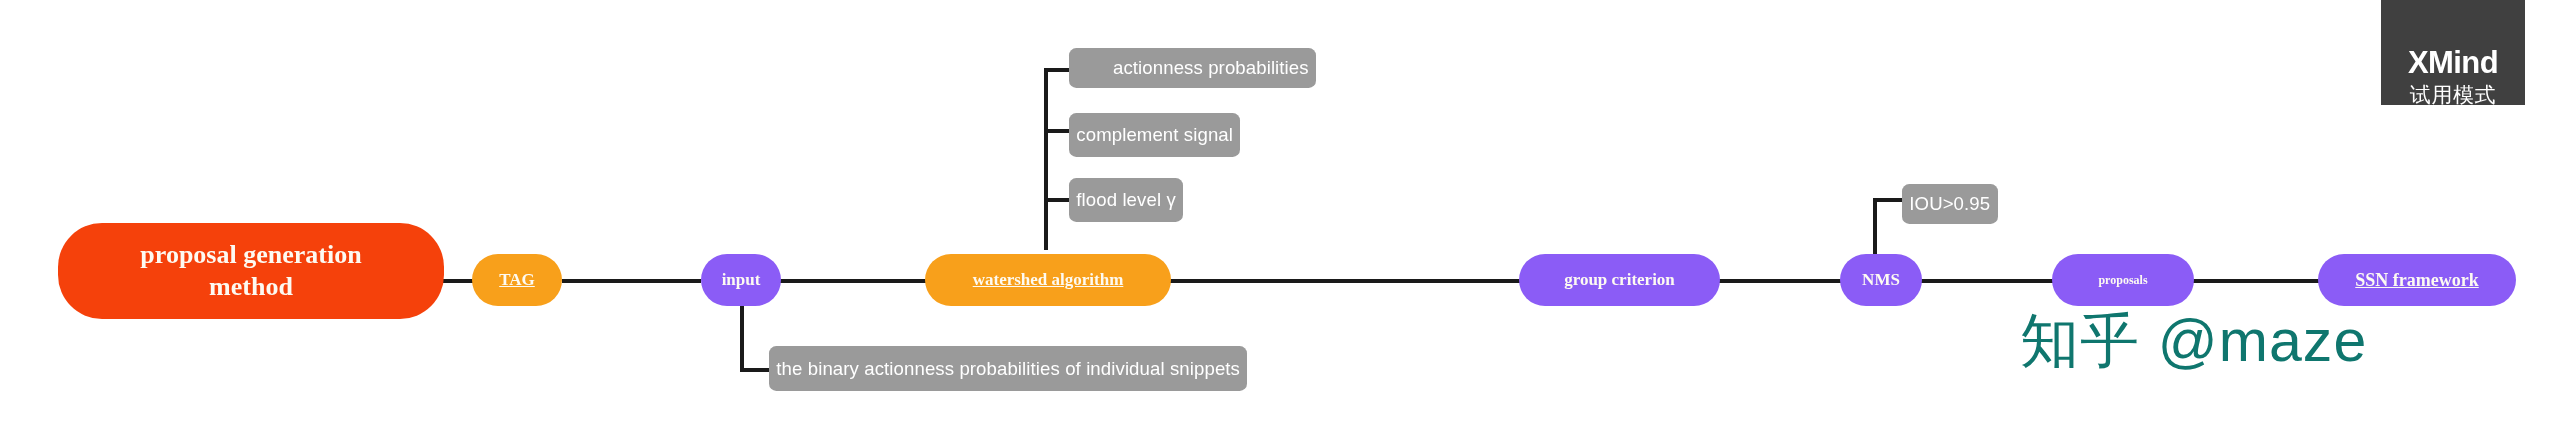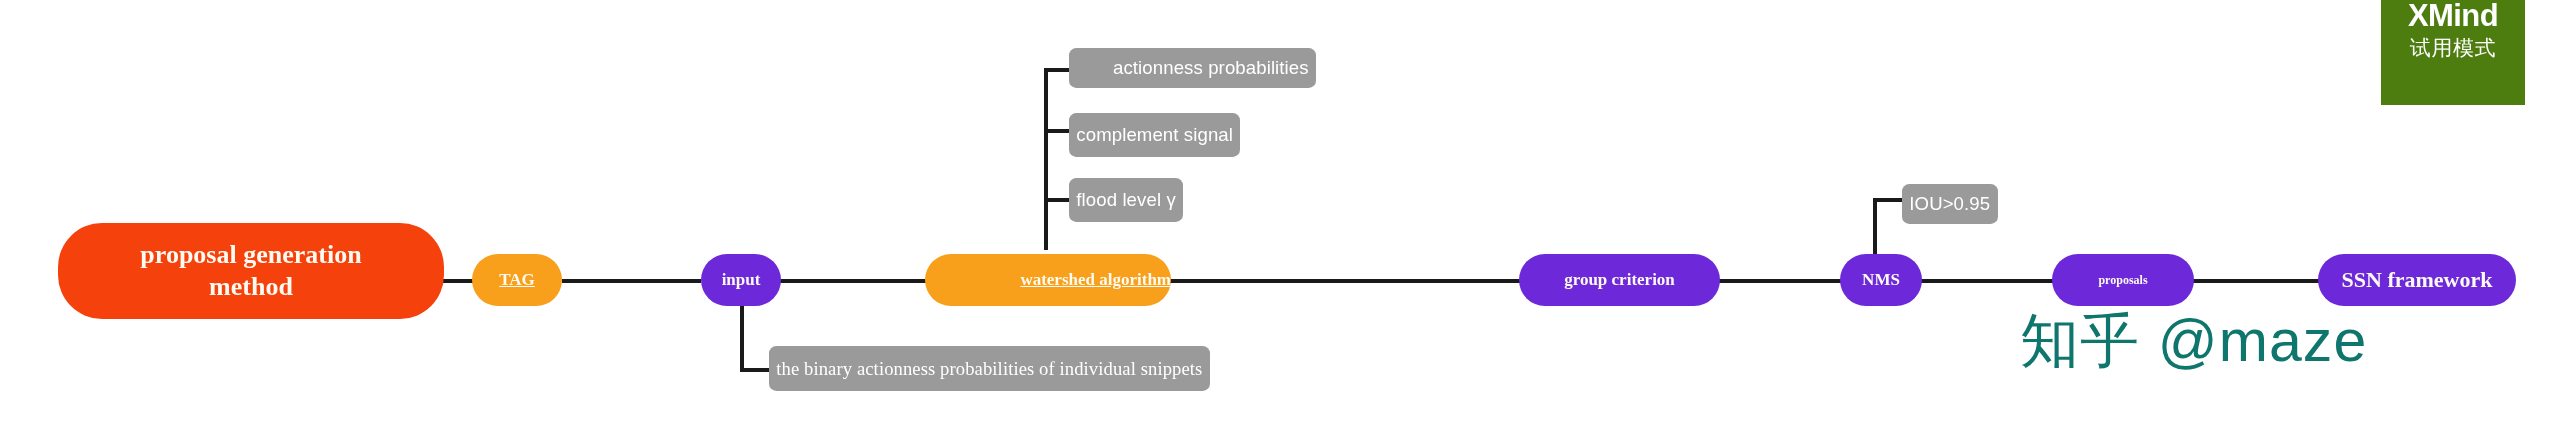--- a/index.html
+++ b/index.html
@@ -37,21 +37,21 @@
   }
 
   .node-root{
     background:#f5410b;
     border-radius:44px;
     font-size:26px;
     white-space:normal;
     padding:0 20.3px;
   }
   .node-orange{background:#f8a01b;border-radius:26px;text-decoration:underline;}
-  .node-cyan{background:#6d28d9;border-radius:26px;}
+  .node-cyan{background:#8b5cf6;border-radius:26px;}
 
   
   .label{
     position:absolute;
     display:flex;
     align-items:center;
     box-sizing:border-box;
     background:#9a9a9a;
     border-radius:7.3px;
     color:#ffffff;
@@ -63,25 +63,25 @@
     white-space:nowrap;
   }
 
   
   #xmind-badge{
     position:absolute;
     left:2381px;
     top:0px;
     width:144px;
     height:105px;
-    background:#4d7c0f;
+    background:#404040;
     display:flex;
     flex-direction:column;
     align-items:center;
-    justify-content:flex-start;
+    justify-content:flex-end;
     color:#ffffff;
     font-family:"Liberation Sans", sans-serif;
   }
   #xmind-badge .bw{font-size:31px;font-weight:bold;letter-spacing:-0.6px;line-height:1;}
   #xmind-badge .bs{font-size:21px;font-weight:normal;line-height:1;margin-top:6.2px;letter-spacing:0.6px;}
 
   
   #zhihu-watermark{
     position:absolute;
     left:2020px;
@@ -136,53 +136,53 @@
   </div>
 
   <div class="node node-orange" style="left:472px; top:254px; width:90px; height:52px; font-size:17px;">
     <span>TAG</span>
   </div>
 
   <div class="node node-cyan" style="left:701px; top:254px; width:80px; height:52px; font-size:17px;">
     <span>input</span>
   </div>
 
-  <div class="node node-orange" style="left:925px; top:254px; width:246px; height:52px; font-size:17px;justify-content:flex-end;">
+  <div class="node node-orange" style="left:925px; top:254px; width:246px; height:52px; font-size:17px;">
     <span>watershed algorithm</span>
   </div>
 
   <div class="node node-cyan" style="left:1519px; top:254px; width:201px; height:52px; font-size:17px;">
     <span>group criterion</span>
   </div>
 
   <div class="node node-cyan" style="left:1840px; top:254px; width:82px; height:52px; font-size:17px;">
     <span>NMS</span>
   </div>
 
   <div class="node node-cyan" style="left:2052px; top:254px; width:142px; height:52px; font-size:12px;">
     <span>proposals</span>
   </div>
 
-  <div class="node node-cyan" style="left:2318px; top:254px; width:198px; height:52px; font-size:22px;">
+  <div class="node node-cyan" style="left:2318px; top:254px; width:198px; height:52px; font-size:18px;text-decoration:underline;">
     <span>SSN framework</span>
   </div>
 
   <div class="label" style="left:1069px; top:48px; height:40px;padding-left:44px;">
     <span>actionness probabilities</span>
   </div>
 
   <div class="label" style="left:1069px; top:113px; height:44px;">
     <span>complement signal</span>
   </div>
 
   <div class="label" style="left:1069px; top:178px; height:44px;">
     <span>flood level γ</span>
   </div>
 
-  <div class="label" style="left:769px; top:346px; height:45px;font-family:Liberation Serif, serif;">
+  <div class="label" style="left:769px; top:346px; height:45px;">
     <span>the binary actionness probabilities of individual snippets</span>
   </div>
 
   <div class="label" style="left:1902px; top:184px; height:40px;">
     <span>IOU&gt;0.95</span>
   </div>
 
   <div id="xmind-badge">
     <div class="bw">XMind</div>
     <div class="bs">试用模式</div>

